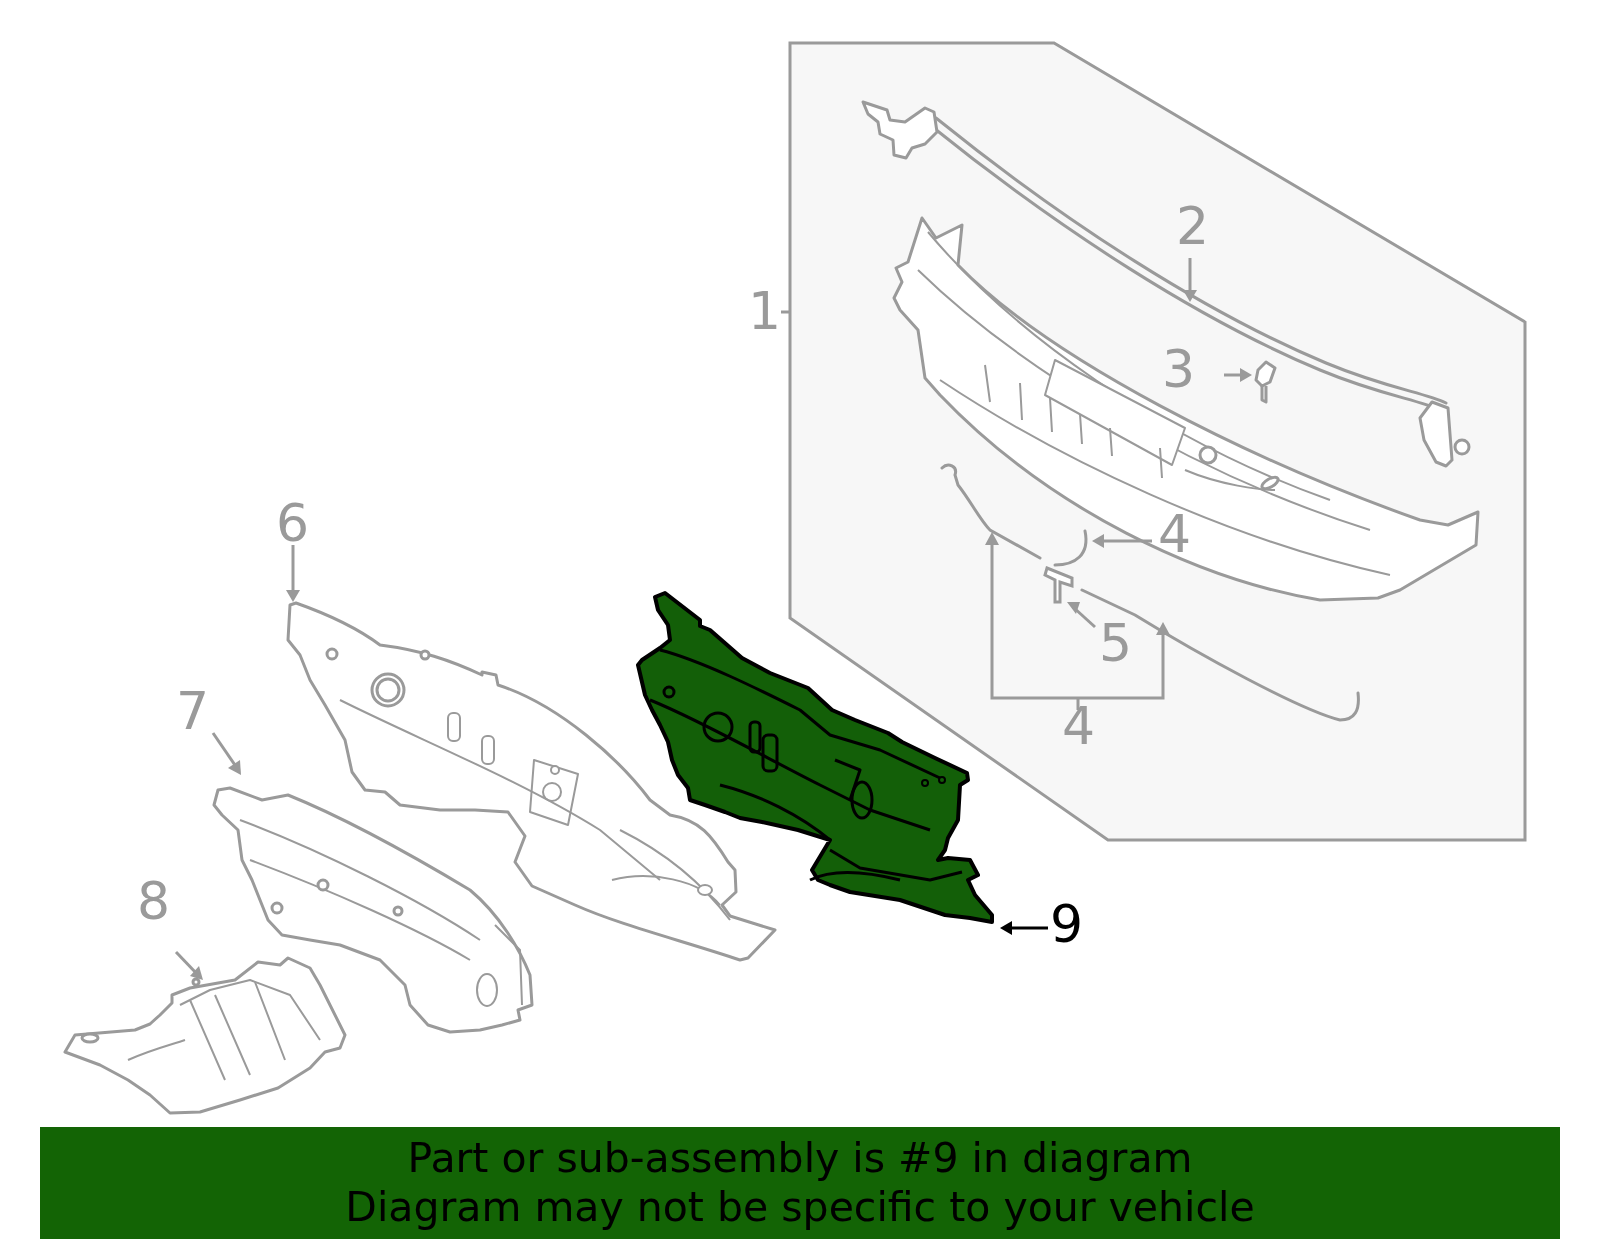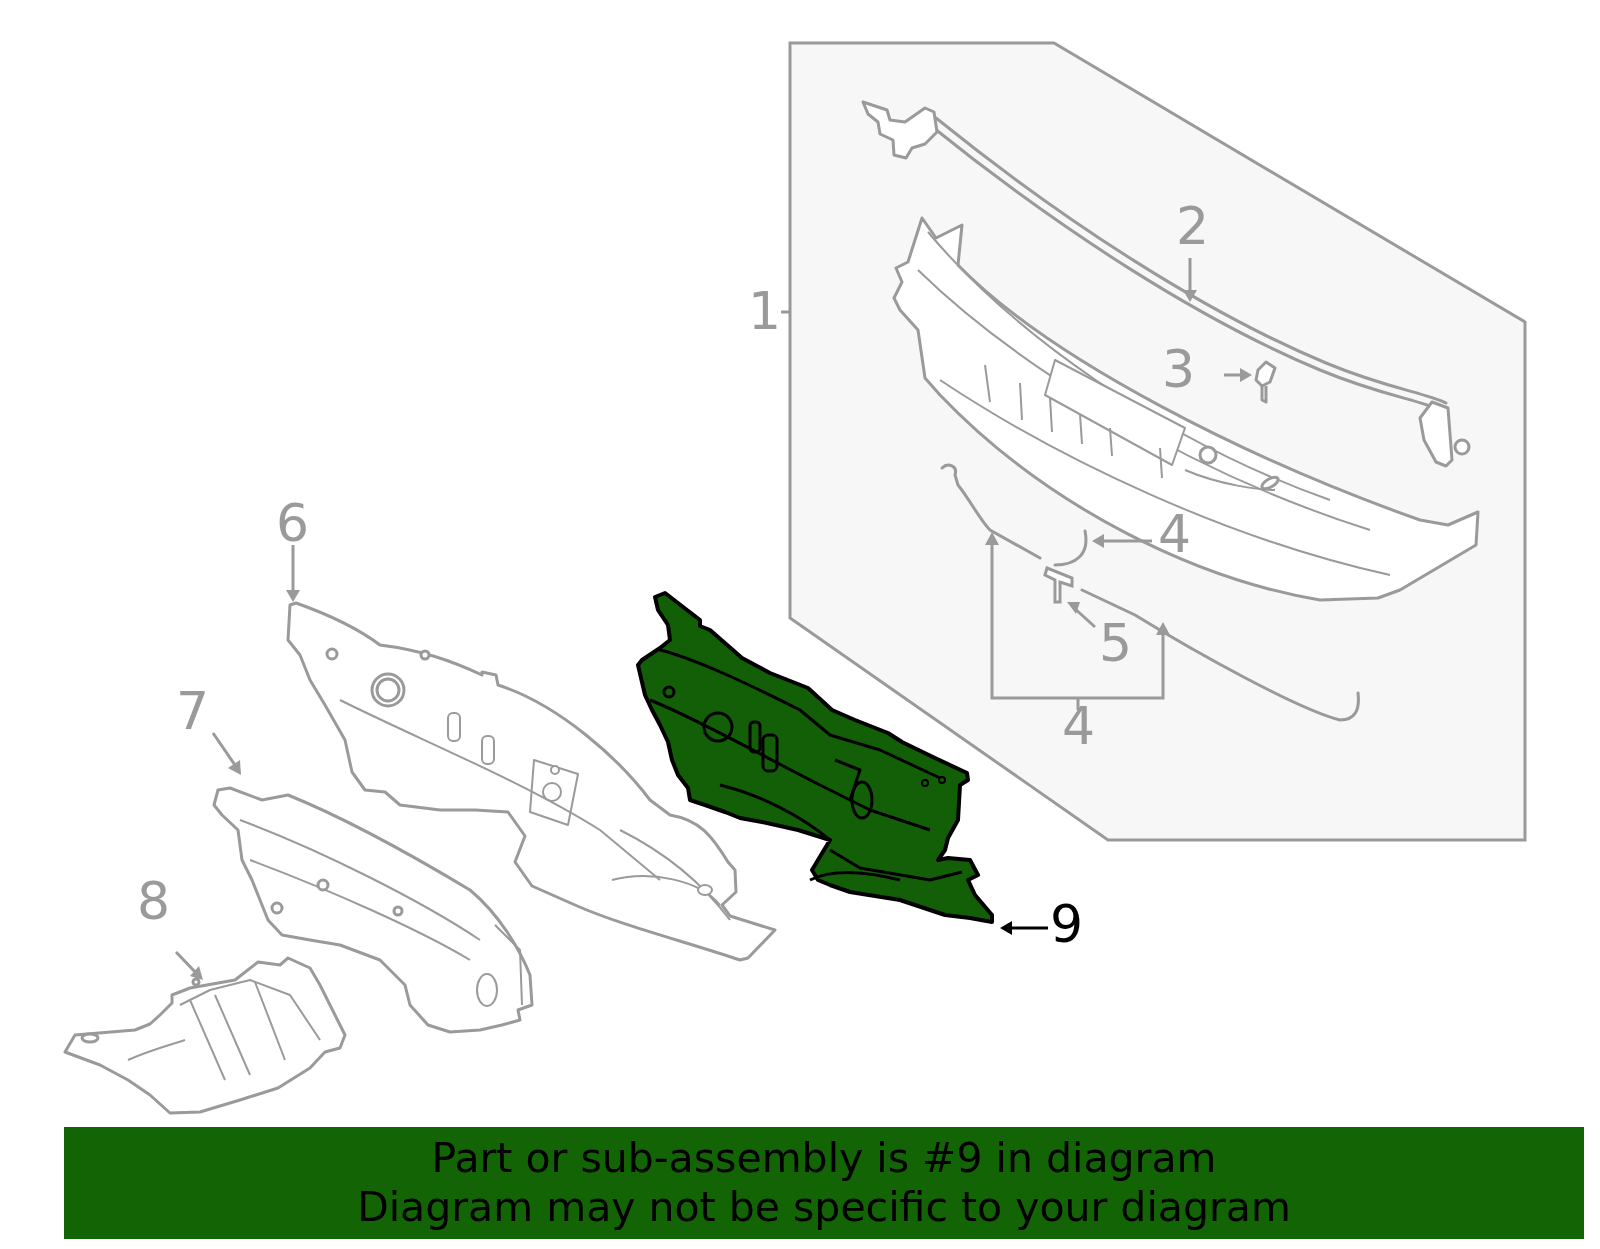--- a/index.html
+++ b/index.html
@@ -1,21 +1,21 @@
 <!DOCTYPE html>
 <html><head>
 <meta charset="utf-8">
 <style>
   html, body { margin: 0; padding: 0; background: #ffffff; }
   body { width: 1600px; height: 1249px; position: relative; overflow: hidden; font-family: "DejaVu Sans", sans-serif; }
   #diagram { position: absolute; left: 0; top: 0; width: 1600px; height: 1249px; }
   .callout { position: absolute; font-family: "DejaVu Sans", sans-serif; font-size: 52px; line-height: 1; color: #9a9a9a; }
   .callout.active { color: #000000; }
   .banner { position: absolute; left: 40px; top: 1127px; width: 1520px; height: 112px; background: #136405;
-            display: flex; flex-direction: column; align-items: center; justify-content: center; margin-left: 24px; }
+            display: flex; flex-direction: column; align-items: center; justify-content: center; }
   .banner-line { font-family: "DejaVu Sans", sans-serif; font-size: 41px; line-height: 49px; color: #000000; white-space: nowrap; }
 </style>
 </head>
 <body>
 
 <svg id="diagram" viewBox="0 0 1600 1249" xmlns="http://www.w3.org/2000/svg">
 
   <g>
     <path d="M790 43 L1054 43 L1525 322 L1525 840 L1108 840 L790 618 Z" fill="#f7f7f7" stroke="#9a9a9a" stroke-width="3"></path>
     <line x1="781" y1="312" x2="790" y2="312" stroke="#9a9a9a" stroke-width="3"></line>
@@ -144,14 +144,14 @@
 <div class="callout" style="left:1158px; top:508px;">4</div>
 <div class="callout" style="left:1062px; top:700px;">4</div>
 <div class="callout" style="left:1099px; top:617px;">5</div>
 <div class="callout" style="left:276px; top:497px;">6</div>
 <div class="callout" style="left:176px; top:685px;">7</div>
 <div class="callout" style="left:137px; top:875px;">8</div>
 <div class="callout active" style="left:1050px; top:898px;">9</div>
 
 <div class="banner">
   <div class="banner-line">Part or sub-assembly is #9 in diagram</div>
-  <div class="banner-line">Diagram may not be specific to your diagram</div>
+  <div class="banner-line">Diagram may not be specific to your vehicle</div>
 </div>
 
 </body></html>

